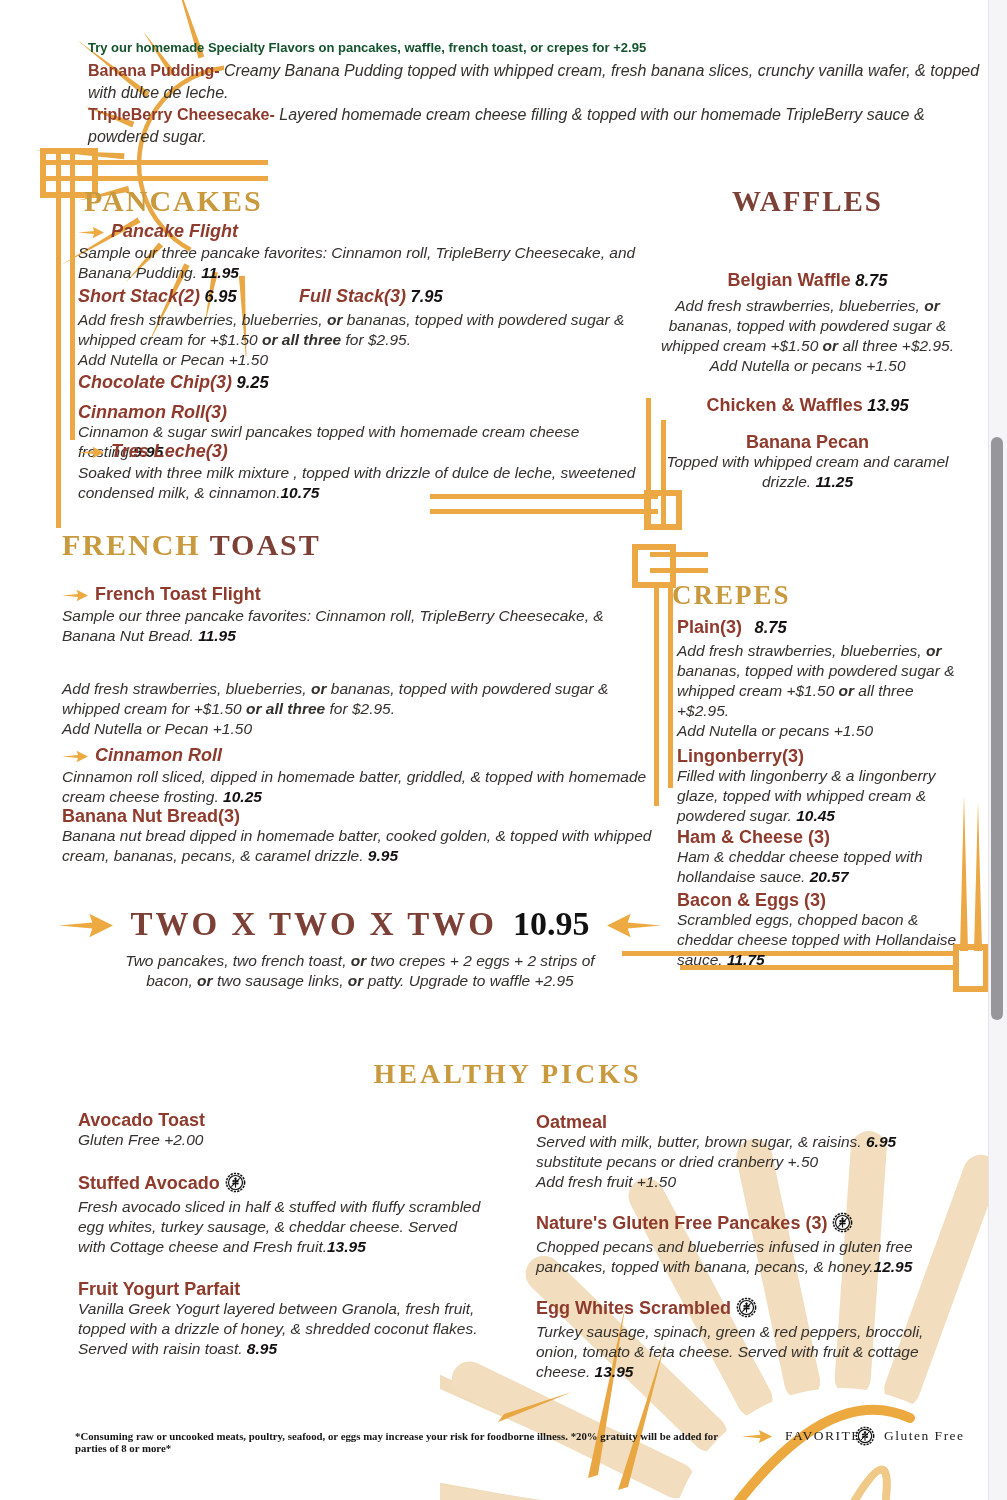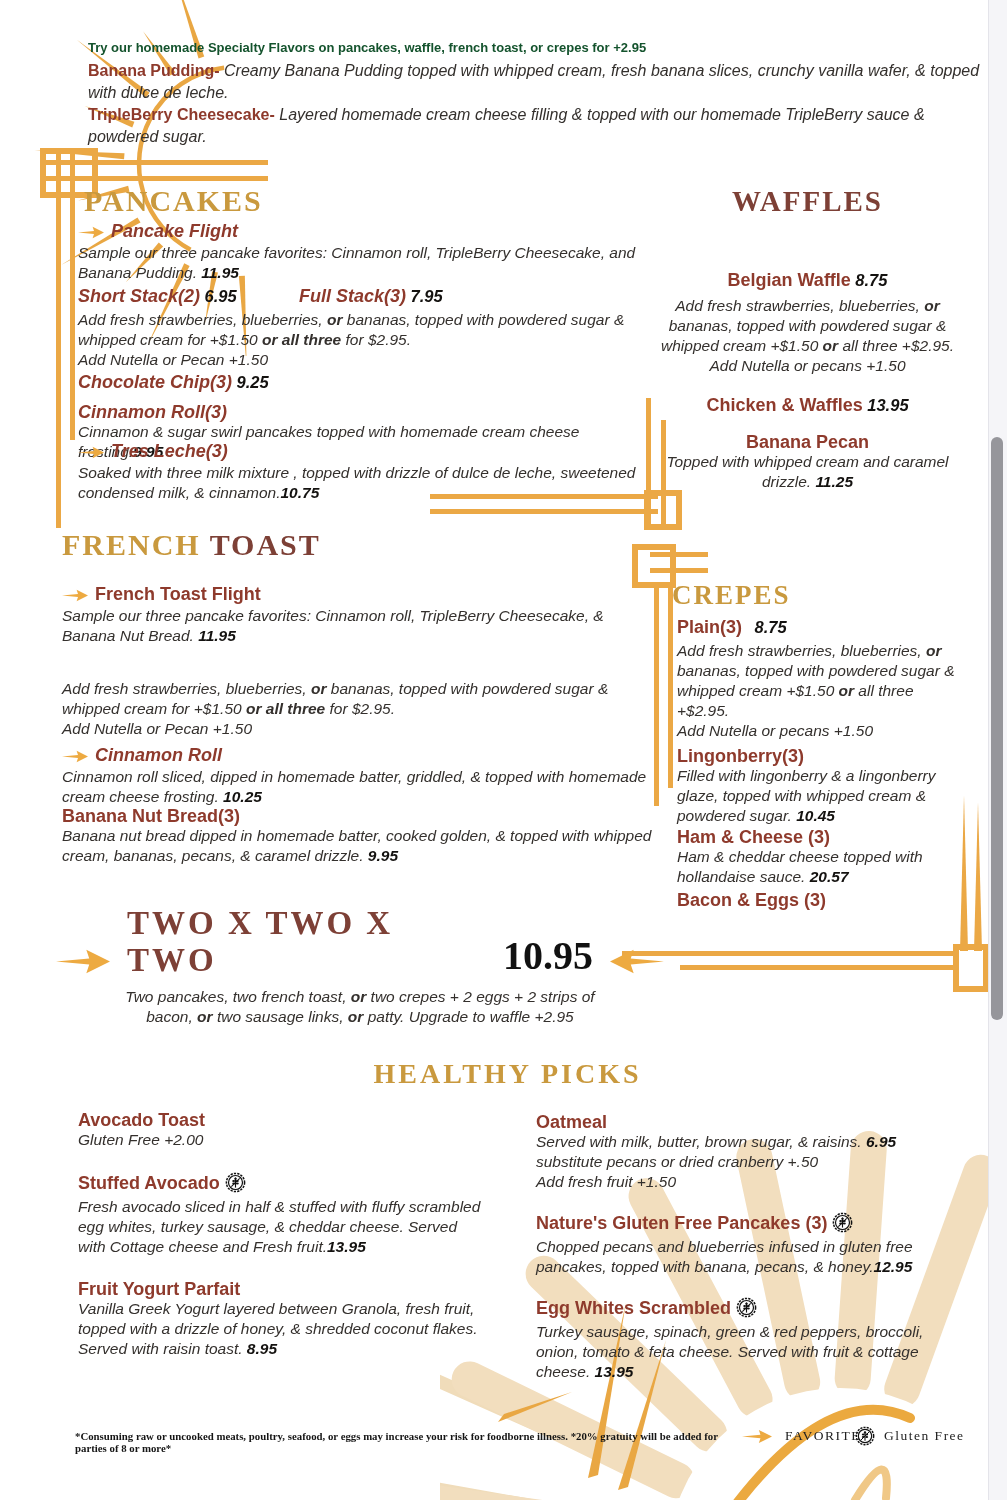--- a/index.html
+++ b/index.html
@@ -23,21 +23,21 @@
   .z2{z-index:2}
   
   .hline,.vline{position:absolute;background:#ebA845;z-index:1}
   .sq{position:absolute;border:6px solid #ebA845;z-index:1;background:transparent}
   .spike{position:absolute;background:#ebA845;clip-path:polygon(50% 0,100% 100%,0 100%);z-index:1}
   .arrow-sm{display:inline-block;vertical-align:-2px;margin-right:7px}
   .gfi{display:inline-block;vertical-align:-4px;margin-left:5px}
   
   .txt-row{display:flex;align-items:flex-end;justify-content:center;gap:16px}
   .txt-title{font-family:"Liberation Serif",serif;font-weight:700;font-size:33px;color:#7d4036;letter-spacing:3px}
-  .txt-price{font-family:"Liberation Serif",serif;font-weight:700;font-size:40px;color:#111}
+  .txt-price{font-family:"Liberation Serif",serif;font-weight:700;font-size:34px;color:#111}
   
   .foot{font-family:"Liberation Serif",serif;font-weight:700;font-size:10.8px;color:#151515}
   .legend-txt{font-family:"Liberation Serif",serif;font-size:13.5px;letter-spacing:1.5px;color:#222}
   
   .sb-track{position:absolute;left:988px;top:0;width:19px;height:1500px;background:#f5f5f8;border-left:1px solid #e4e4ea;z-index:5}
   .sb-thumb{position:absolute;left:991px;top:437px;width:12px;height:583px;background:#96969b;border-radius:7px;z-index:6}
 </style>
 </head>
 <body>
 
@@ -245,20 +245,21 @@
     <p class="idesc"><span>Filled with lingonberry &amp; a lingonberry glaze, topped with whipped cream &amp; powdered sugar. </span><b class="price">10.45</b></p>
   </div>
 
   <div class="abs z2" style="left:677px;top:827px;width:290px">
     <p class="iname">Ham &amp; Cheese (3)</p>
     <p class="idesc"><span>Ham &amp; cheddar cheese topped with hollandaise sauce. </span><b class="price">20.57</b></p>
   </div>
 
   <div class="abs z2" style="left:677px;top:890px;width:290px">
     <p class="iname">Bacon &amp; Eggs (3)</p>
+    <p class="idesc"><span>Scrambled eggs, chopped bacon &amp; cheddar cheese topped with Hollandaise sauce. </span><b class="price">11.75</b></p>
   </div>
 
   <div class="abs z2" style="left:55px;top:905px;width:610px">
     <div class="txt-row">
       <span><svg width="56" height="27" viewBox="0 0 26 13">
             <use href="#fav-arrow"></use>
           </svg></span>
       <span class="txt-title">TWO X TWO X TWO</span>
       <span class="txt-price">10.95</span>
       <span style="transform:scaleX(-1);display:inline-block"><svg width="56" height="27" viewBox="0 0 26 13">

